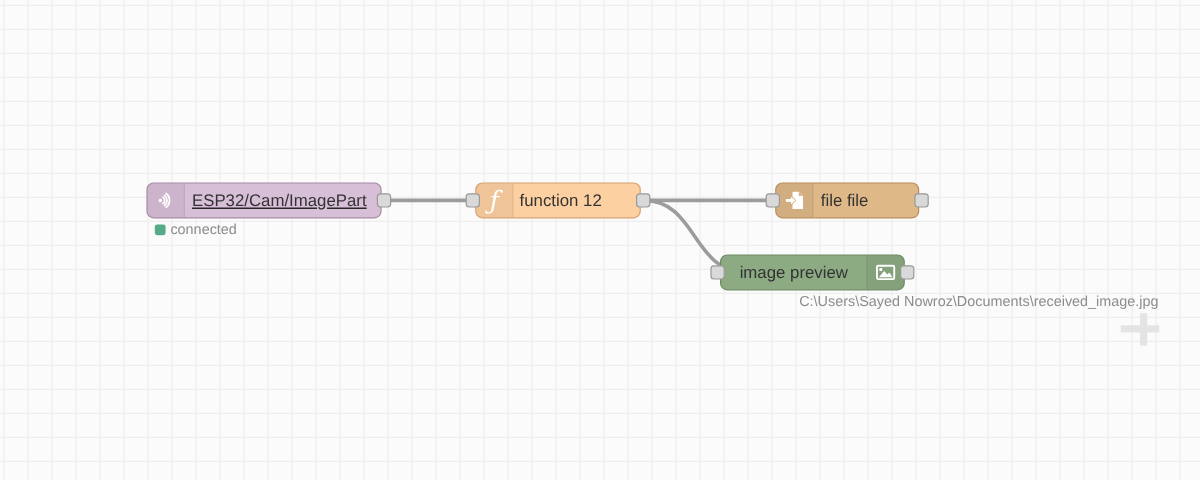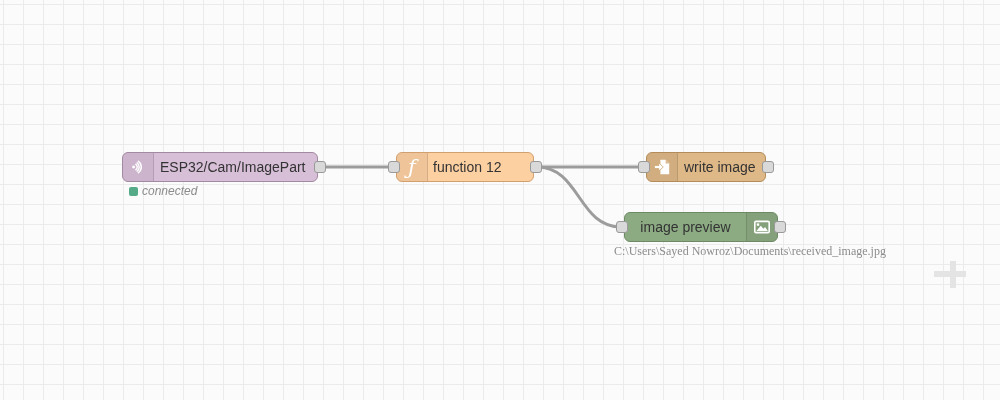--- a/index.html
+++ b/index.html
@@ -102,33 +102,33 @@
 <body>
 
 <div id="canvas">
 
   <svg id="wires" width="1000" height="400">
     <path d="M 321 167 L 393 167"></path>
     <path d="M 537 167 L 643 167"></path>
     <path d="M 537 167 C 580 167 578 227 621 227"></path>
   </svg>
 
-  <div class="node node-mqtt" style="left:122px; top:152px; width:196px;">
+  <div class="node node-mqtt" style="left:122px; top:152px; width:196px;text-decoration:underline;">
     <div class="icon-box icon-left">
       <svg width="24" height="24" viewBox="0 0 30 30">
         <circle cx="9.5" cy="15" r="1.8" fill="#fff"></circle>
         <path d="M 12.3 11.7 A 4 4 0 0 1 12.3 18.3" stroke="#fff" stroke-width="1.8" fill="none" stroke-linecap="round"></path>
         <path d="M 13.9 9.8  A 6.5 6.5 0 0 1 13.9 20.2" stroke="#fff" stroke-width="1.8" fill="none" stroke-linecap="round"></path>
         <path d="M 15.5 7.8  A 9 9 0 0 1 15.5 22.2" stroke="#fff" stroke-width="1.8" fill="none" stroke-linecap="round"></path>
       </svg>
     </div>
     <span class="label">ESP32/Cam/ImagePart</span>
     <div class="port port-out"></div>
   </div>
-  <div class="status" style="left:129px; top:184px;font-style:italic;">
+  <div class="status" style="left:129px; top:184px;">
     <span class="status-dot"></span>
     <span>connected</span>
   </div>
 
   <div class="node node-func" style="left:396px; top:152px; width:138px;">
     <div class="icon-box icon-left">
       <span style="color:#fff; font-family:'DejaVu Serif', serif; font-style:italic; font-size:21px; line-height:1;">ƒ</span>
     </div>
     <span class="label">function 12</span>
     <div class="port port-in"></div>
@@ -136,37 +136,37 @@
   </div>
 
   <div class="node node-file" style="left:646px; top:152px; width:120px;">
     <div class="icon-box icon-left">
       <svg width="24" height="24" viewBox="0 0 30 30">
         <path d="M13 6 h6.5 L24 10.5 V24 H13 Z" fill="#fff"></path>
         <path d="M19.5 6 v4.5 h4.5 Z" fill="#d9b88c"></path>
         <path d="M5.5 13 h5.5 v-3.2 l5.6 5.2 -5.6 5.2 v-3.2 h-5.5 z" fill="#fff" stroke="#cfa671" stroke-width="1"></path>
       </svg>
     </div>
-    <span class="label">write image</span>
+    <span class="label">file file</span>
     <div class="port port-in"></div>
     <div class="port port-out"></div>
   </div>
 
-  <div class="node node-preview" style="left:624px; top:212px; width:154px;">
+  <div class="node node-preview" style="left:600px; top:212px; width:154px;">
     <span class="label">image preview</span>
     <div class="icon-box icon-right">
       <svg width="24" height="24" viewBox="0 0 30 30">
         <rect x="6" y="8" width="18" height="14" rx="1.5" fill="none" stroke="#fff" stroke-width="2"></rect>
         <rect x="8.5" y="10.5" width="3" height="3" fill="#fff"></rect>
         <path d="M8 20 L13.5 13.5 L16.8 17.2 L18.8 15 L22.3 20 Z" fill="#fff"></path>
       </svg>
     </div>
     <div class="port port-in"></div>
     <div class="port port-out"></div>
   </div>
-  <div class="status" style="left:614px; top:244px;font-family:Liberation Serif, serif;">
+  <div class="status" style="left:666px; top:244px;">
     <span>C:\Users\Sayed Nowroz\Documents\received_image.jpg</span>
   </div>
 
   <div class="crosshair-h"></div>
   <div class="crosshair-v"></div>
 
 </div>
 
 </body></html>

